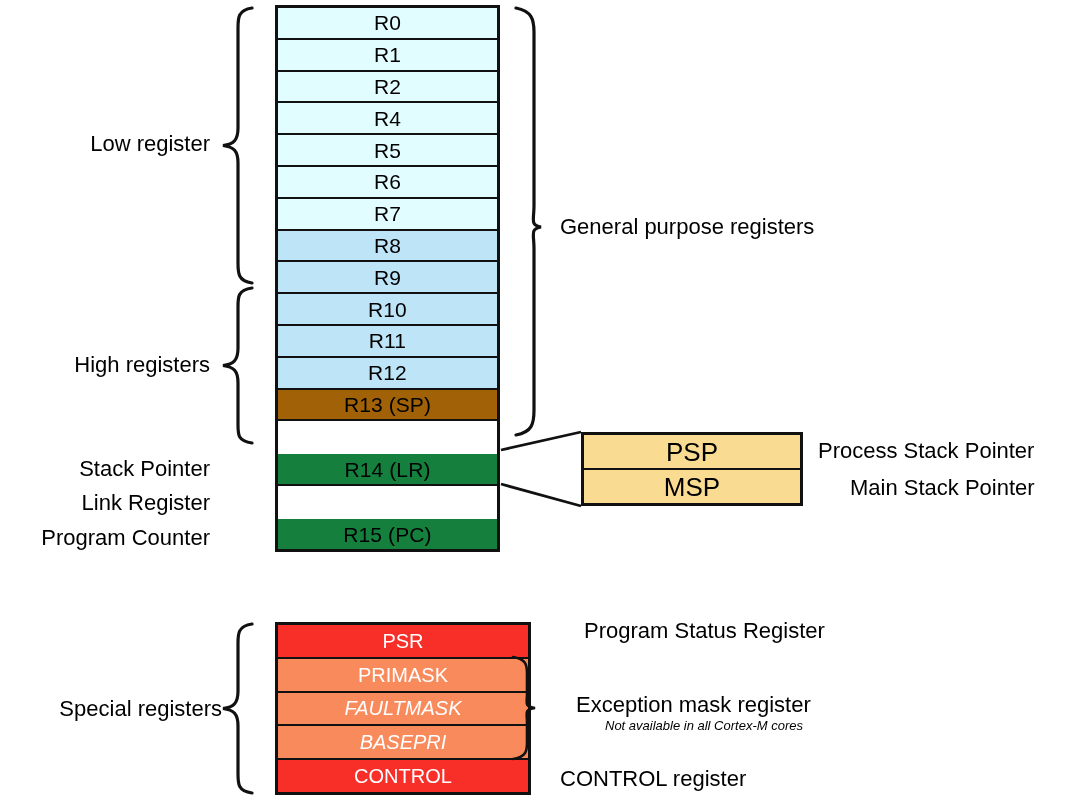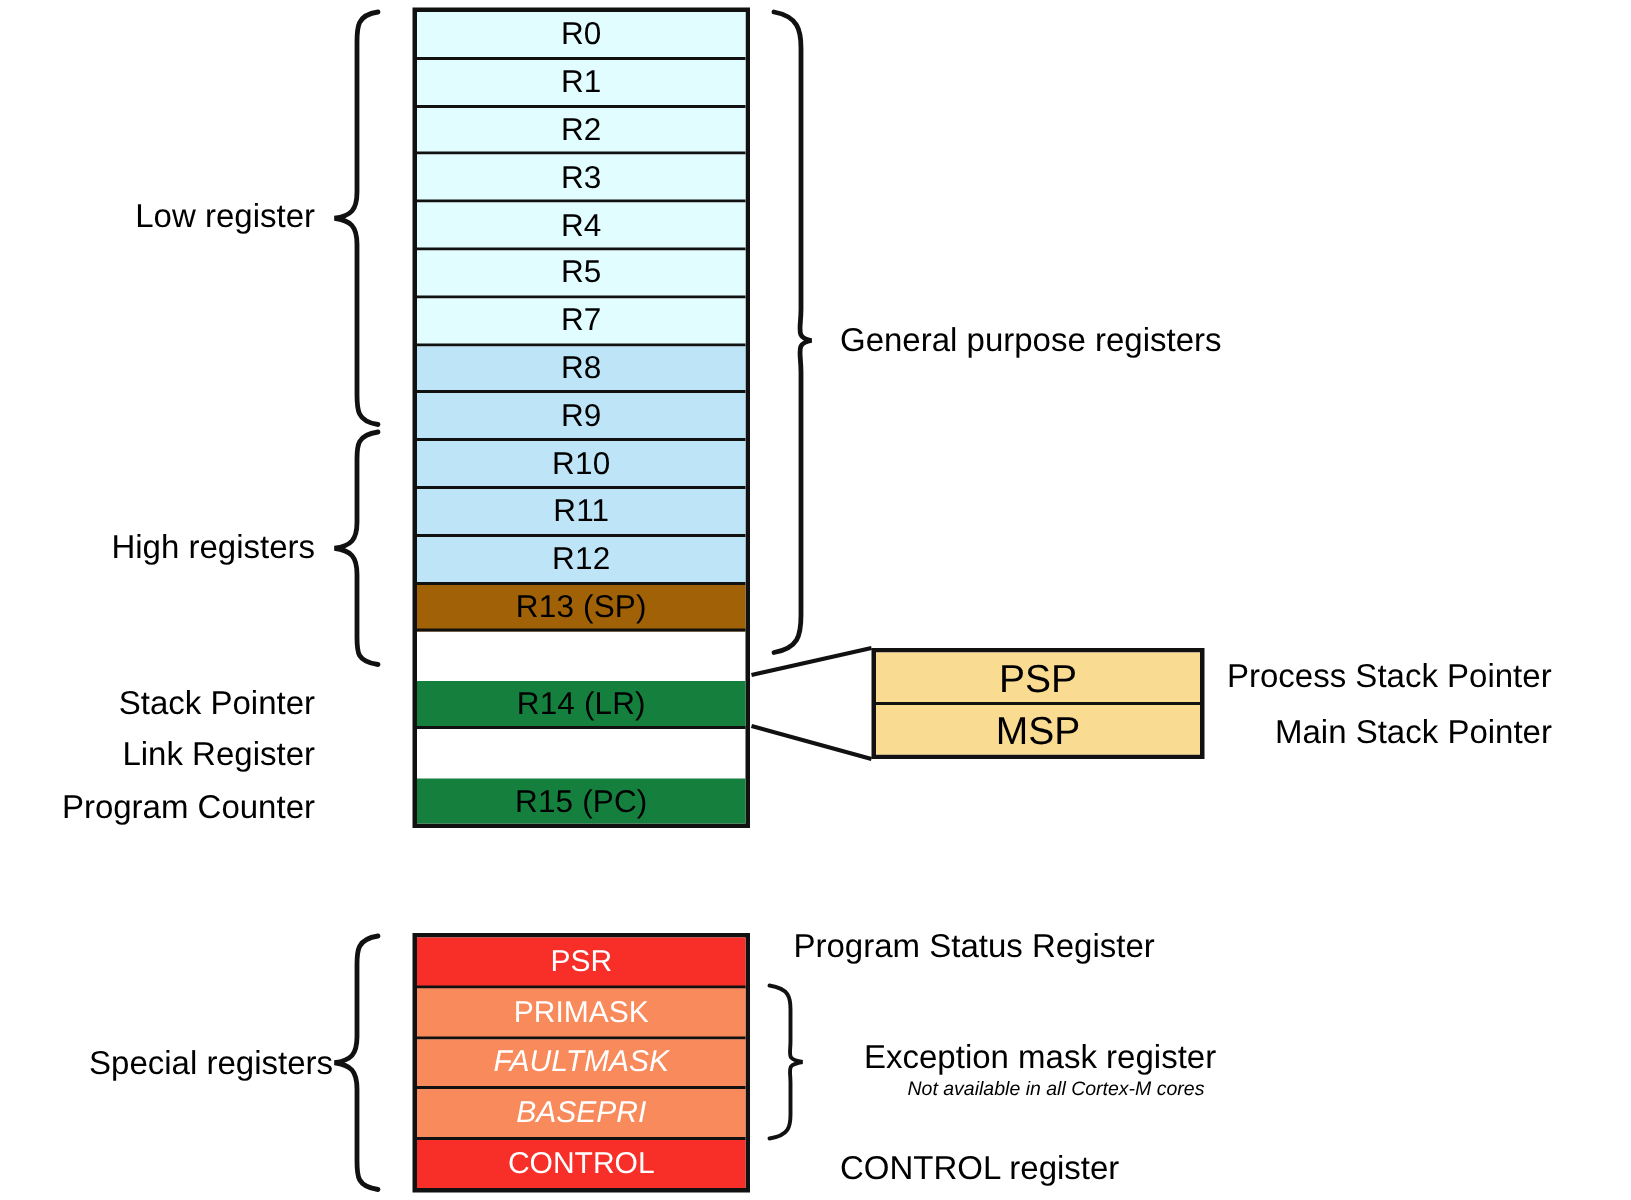--- a/index.html
+++ b/index.html
@@ -35,21 +35,21 @@
   }
   .sp-row{
     flex:1 1 0;display:flex;align-items:center;justify-content:center;
     background:#fadb92;border-bottom:2px solid #111111;box-sizing:border-box;
     font-size:26px;line-height:1;
   }
   .sp-row:last-child{border-bottom:none;}
 
   
   .spec-col{
-    position:absolute;left:275px;top:622px;width:225px;height:173px;
+    position:absolute;left:275px;top:622px;width:256px;height:173px;
     border:3px solid #111111;box-sizing:border-box;
     display:flex;flex-direction:column;
   }
   .spec-row{
     flex:1 1 0;display:flex;align-items:center;justify-content:center;
     border-bottom:2px solid #111111;box-sizing:border-box;
     font-size:20px;line-height:1;color:#ffffff;
   }
   .spec-row:last-child{border-bottom:none;}
   .c-red{background:#f82f29;}
@@ -66,23 +66,23 @@
 </style>
 </head>
 <body>
 
 <div class="stage">
 
   <div class="reg-col">
     <div class="reg-row c-low">R0</div>
     <div class="reg-row c-low">R1</div>
     <div class="reg-row c-low">R2</div>
-    <div class="reg-row c-low">R3</div>
     <div class="reg-row c-low">R4</div>
     <div class="reg-row c-low">R5</div>
+    <div class="reg-row c-low">R6</div>
     <div class="reg-row c-low">R7</div>
     <div class="reg-row c-high">R8</div>
     <div class="reg-row c-high">R9</div>
     <div class="reg-row c-high">R10</div>
     <div class="reg-row c-high">R11</div>
     <div class="reg-row c-high">R12</div>
     <div class="reg-row c-sp">R13 (SP)</div>
     <div class="reg-row c-lr">R14 (LR)</div>
     <div class="reg-row c-pc">R15 (PC)</div>
   </div>
@@ -103,21 +103,21 @@
   <div class="lbl lbl-r" style="left:10px;top:133px;width:200px;">Low register</div>
   <div class="lbl lbl-r" style="left:10px;top:354px;width:200px;">High registers</div>
   <div class="lbl lbl-r" style="left:10px;top:458px;width:200px;">Stack Pointer</div>
   <div class="lbl lbl-r" style="left:10px;top:492px;width:200px;">Link Register</div>
   <div class="lbl lbl-r" style="left:10px;top:527px;width:200px;">Program Counter</div>
   <div class="lbl lbl-r" style="left:10px;top:698px;width:212px;">Special registers</div>
 
   <div class="lbl" style="left:560px;top:216px;">General purpose registers</div>
   <div class="lbl" style="left:818px;top:440px;">Process Stack Pointer</div>
   <div class="lbl" style="left:818px;top:477px;margin-left:32px;">Main Stack Pointer</div>
-  <div class="lbl" style="left:529px;top:620px;">Program Status Register</div>
+  <div class="lbl" style="left:584px;top:620px;">Program Status Register</div>
   <div class="lbl" style="left:576px;top:694px;">Exception mask register</div>
   <div class="lbl-sm" style="left:605px;top:719px;">Not available in all Cortex-M cores</div>
   <div class="lbl" style="left:560px;top:768px;">CONTROL register</div>
 
   <svg class="overlay" viewBox="0 0 1087 800">
 
     <g stroke-width="3.2" stroke-linecap="round">
       <path d="M 252 8
                C 238 10 238 18 238 28
                L 238 128

